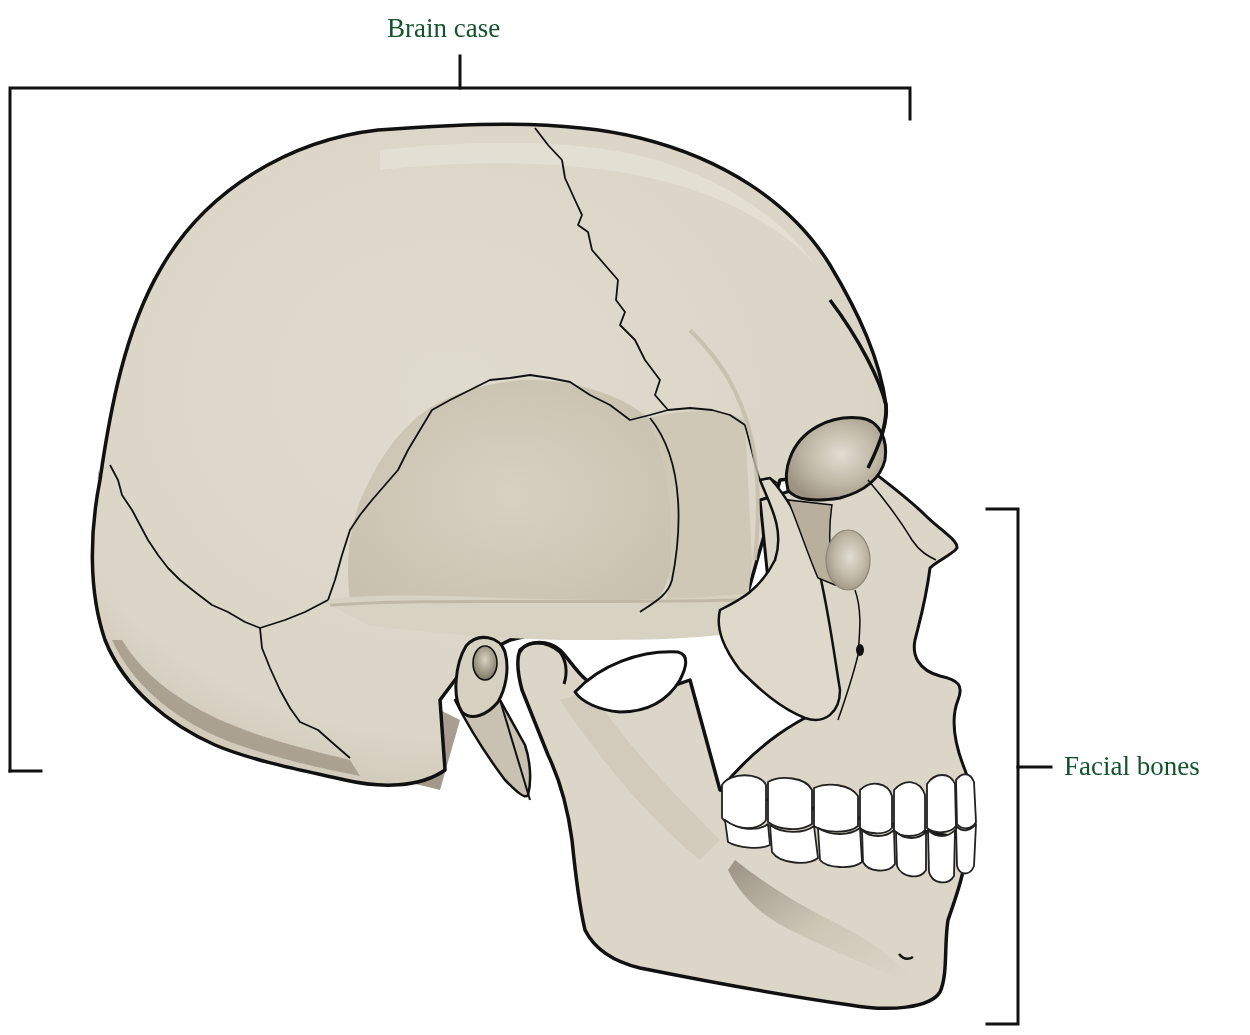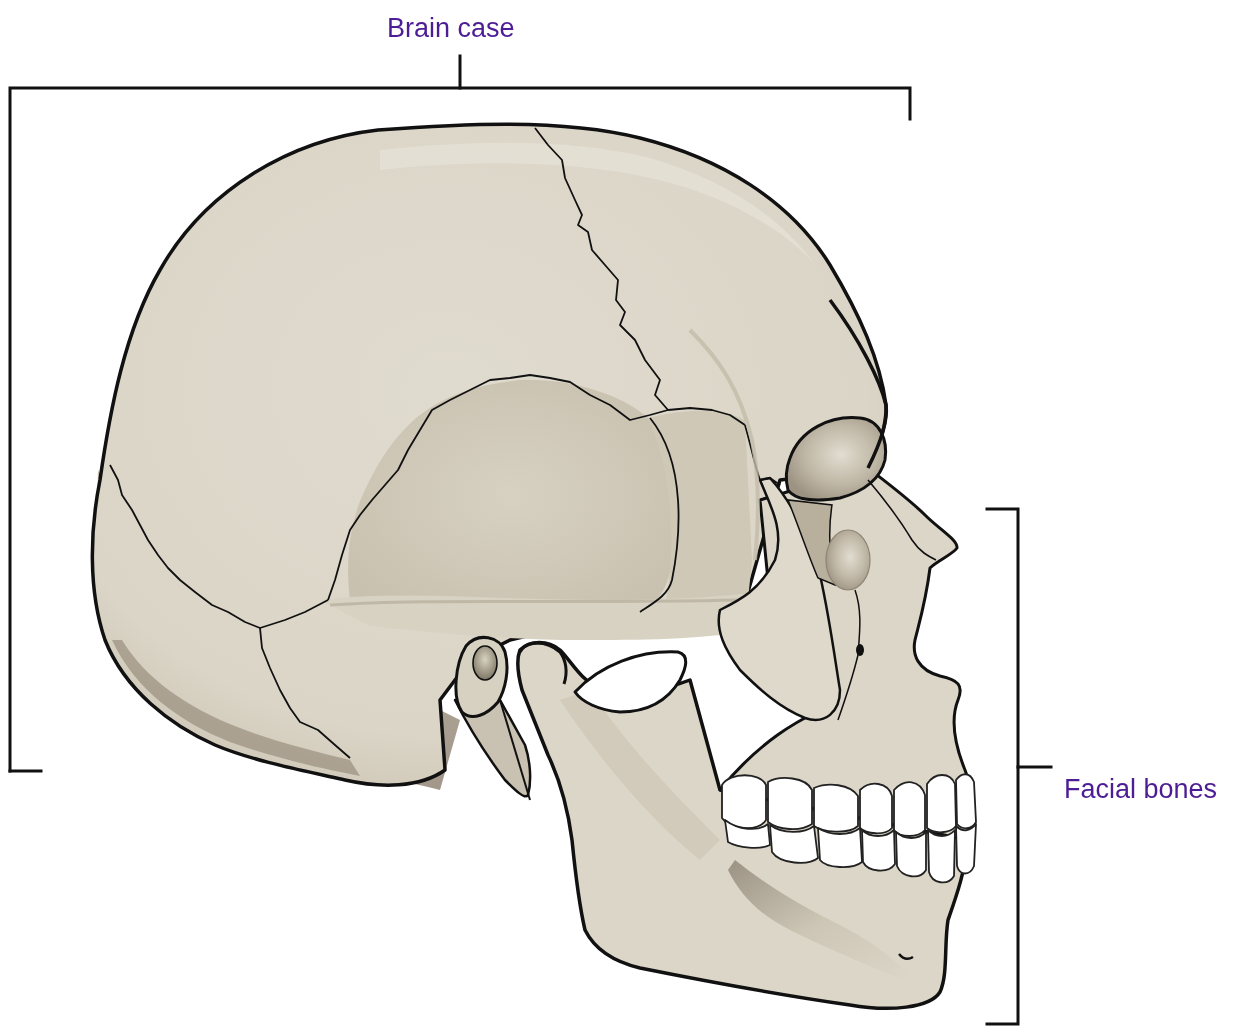--- a/index.html
+++ b/index.html
@@ -16,33 +16,33 @@
     }
     .diagram {
       position: absolute;
       left: 0;
       top: 0;
       width: 1250px;
       height: 1035px;
     }
     .label {
       position: absolute;
-      font-family: Liberation Sans, sans-serif;
+      font-family: Liberation Serif, serif;
       font-size: 27px;
-      color: #4c1d95;
+      color: #14532d;
       white-space: nowrap;
       line-height: 1;
     }
     .label-brain {
       left: 387px;
       top: 15px;
     }
     .label-facial {
       left: 1064px;
-      top: 776px;
+      top: 753px;
     }
     svg { display: block; }
   </style>
 </head>
 <body>
 
 <div class="diagram">
   <svg width="1250" height="1035" viewBox="0 0 1250 1035" xmlns="http://www.w3.org/2000/svg">
     <defs>
       <radialGradient id="craniumGrad" cx="0.45" cy="0.4" r="0.7">

